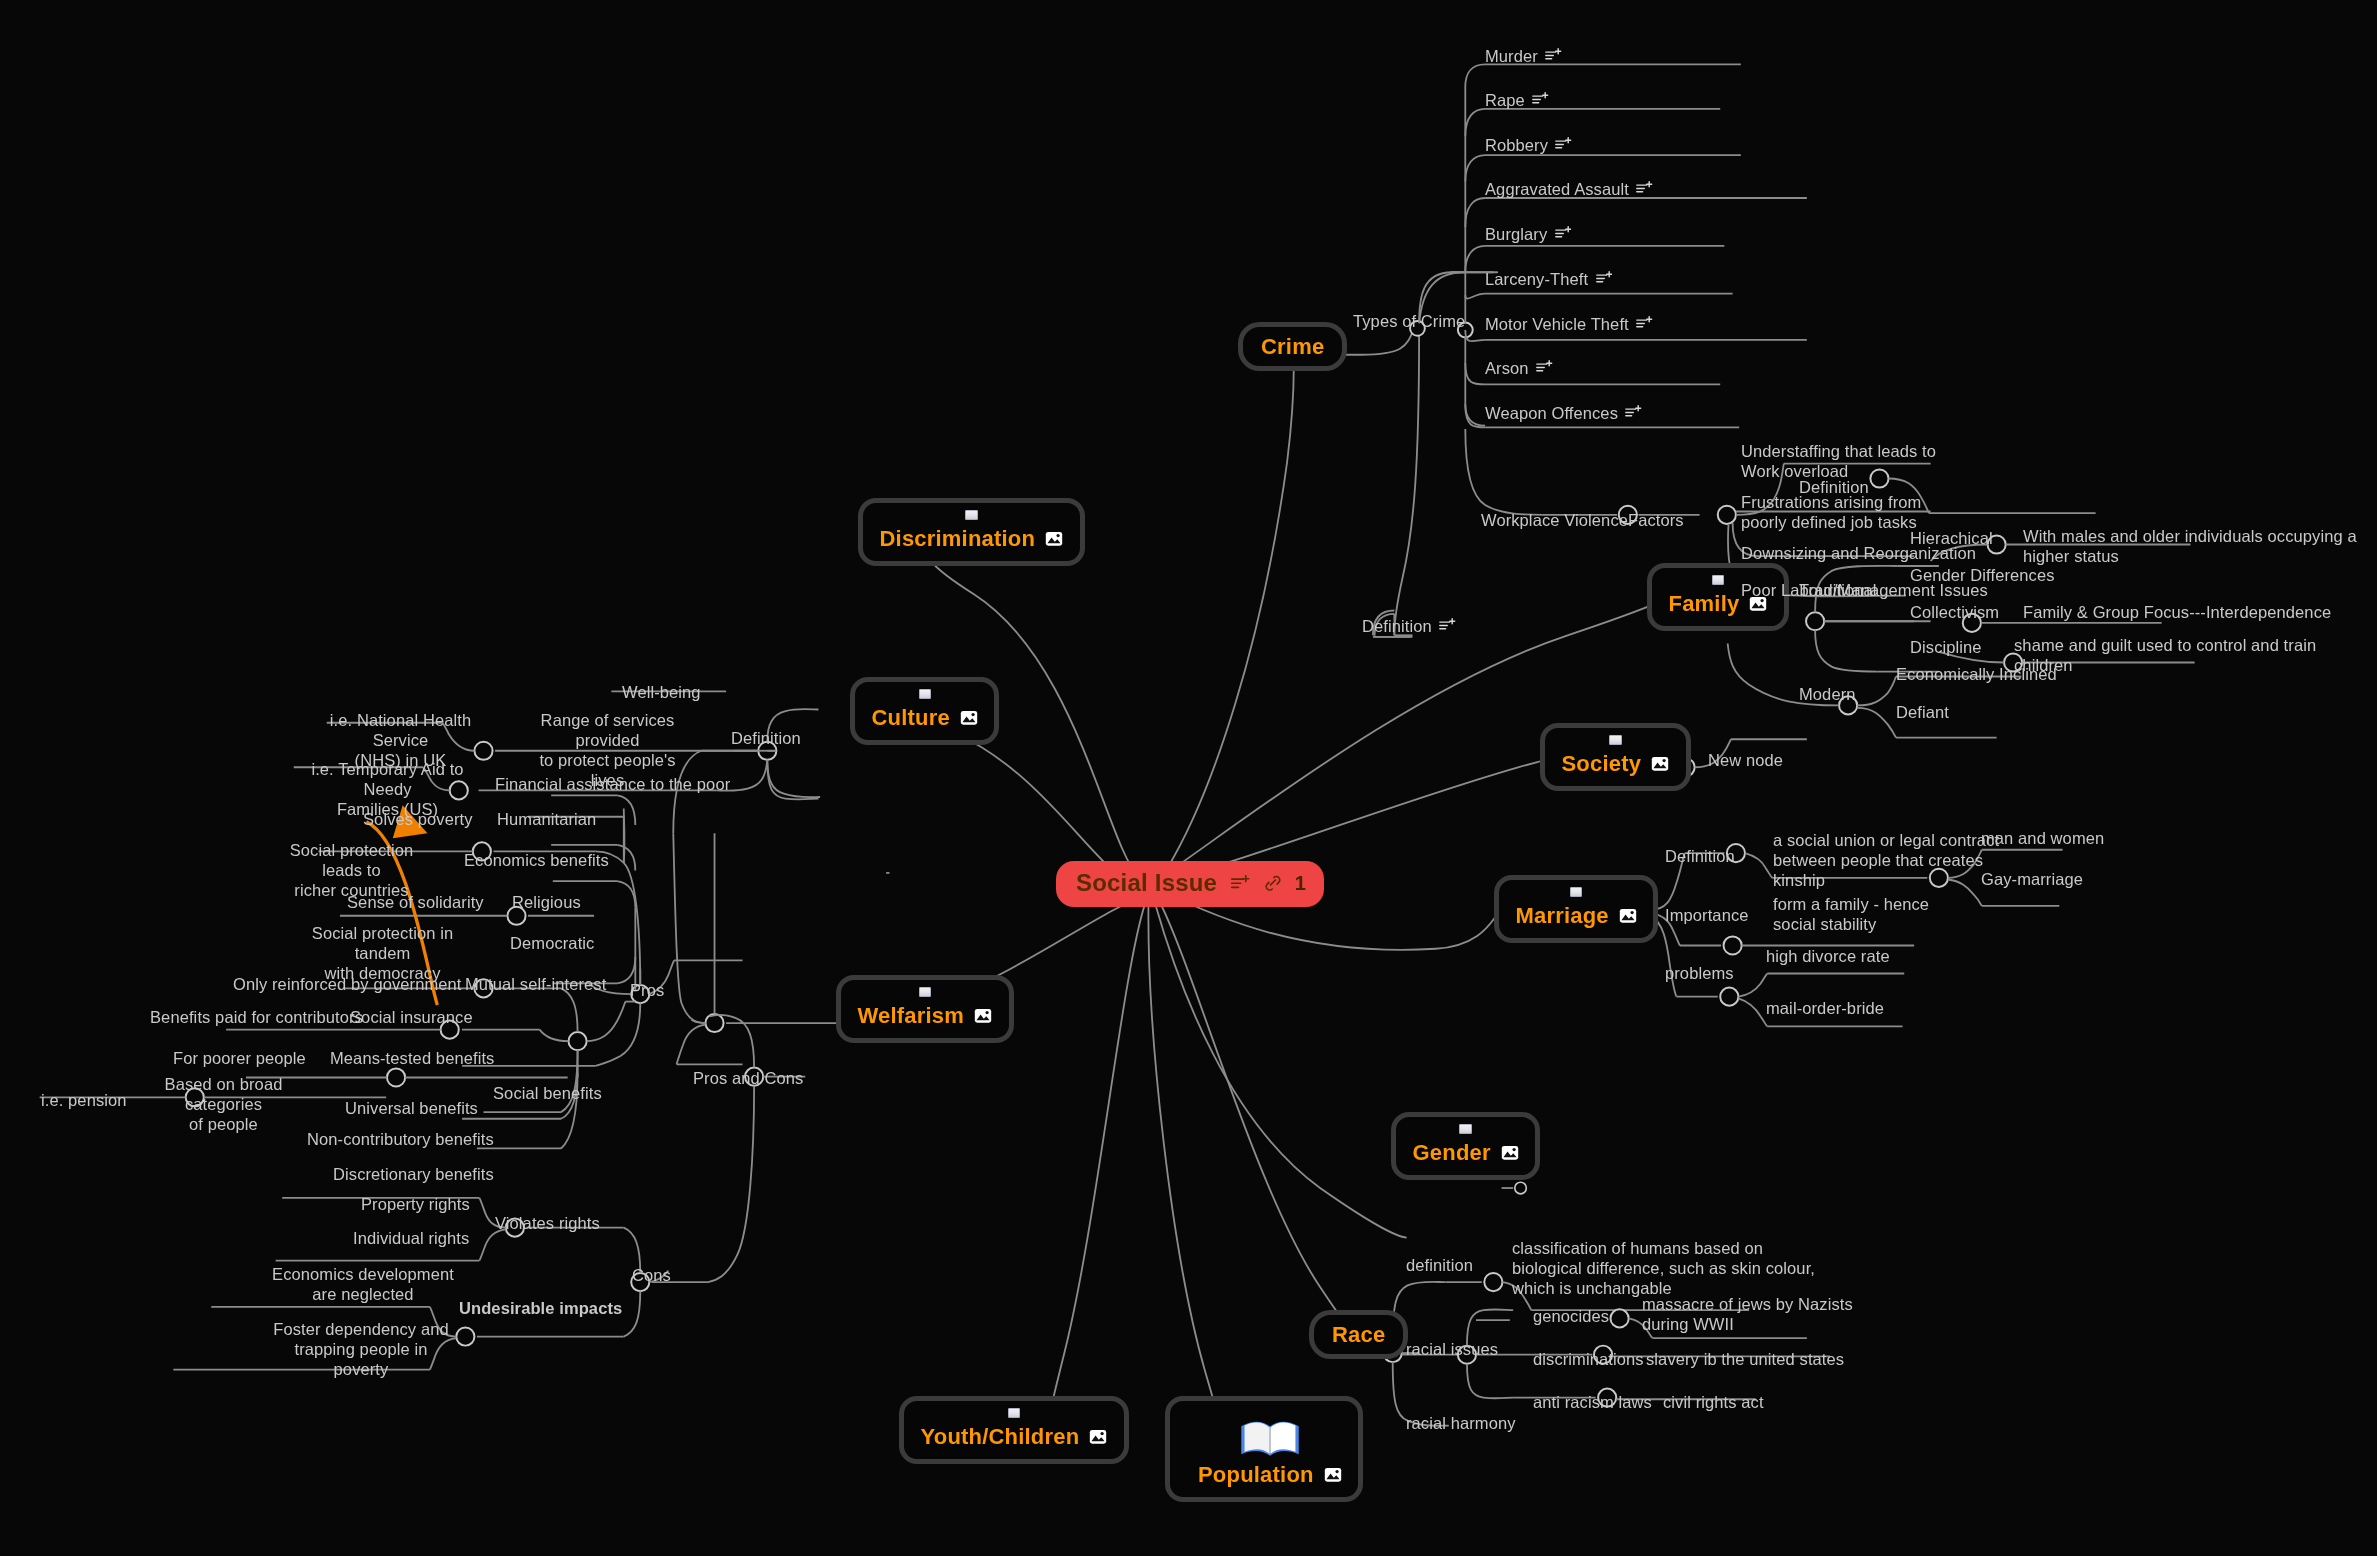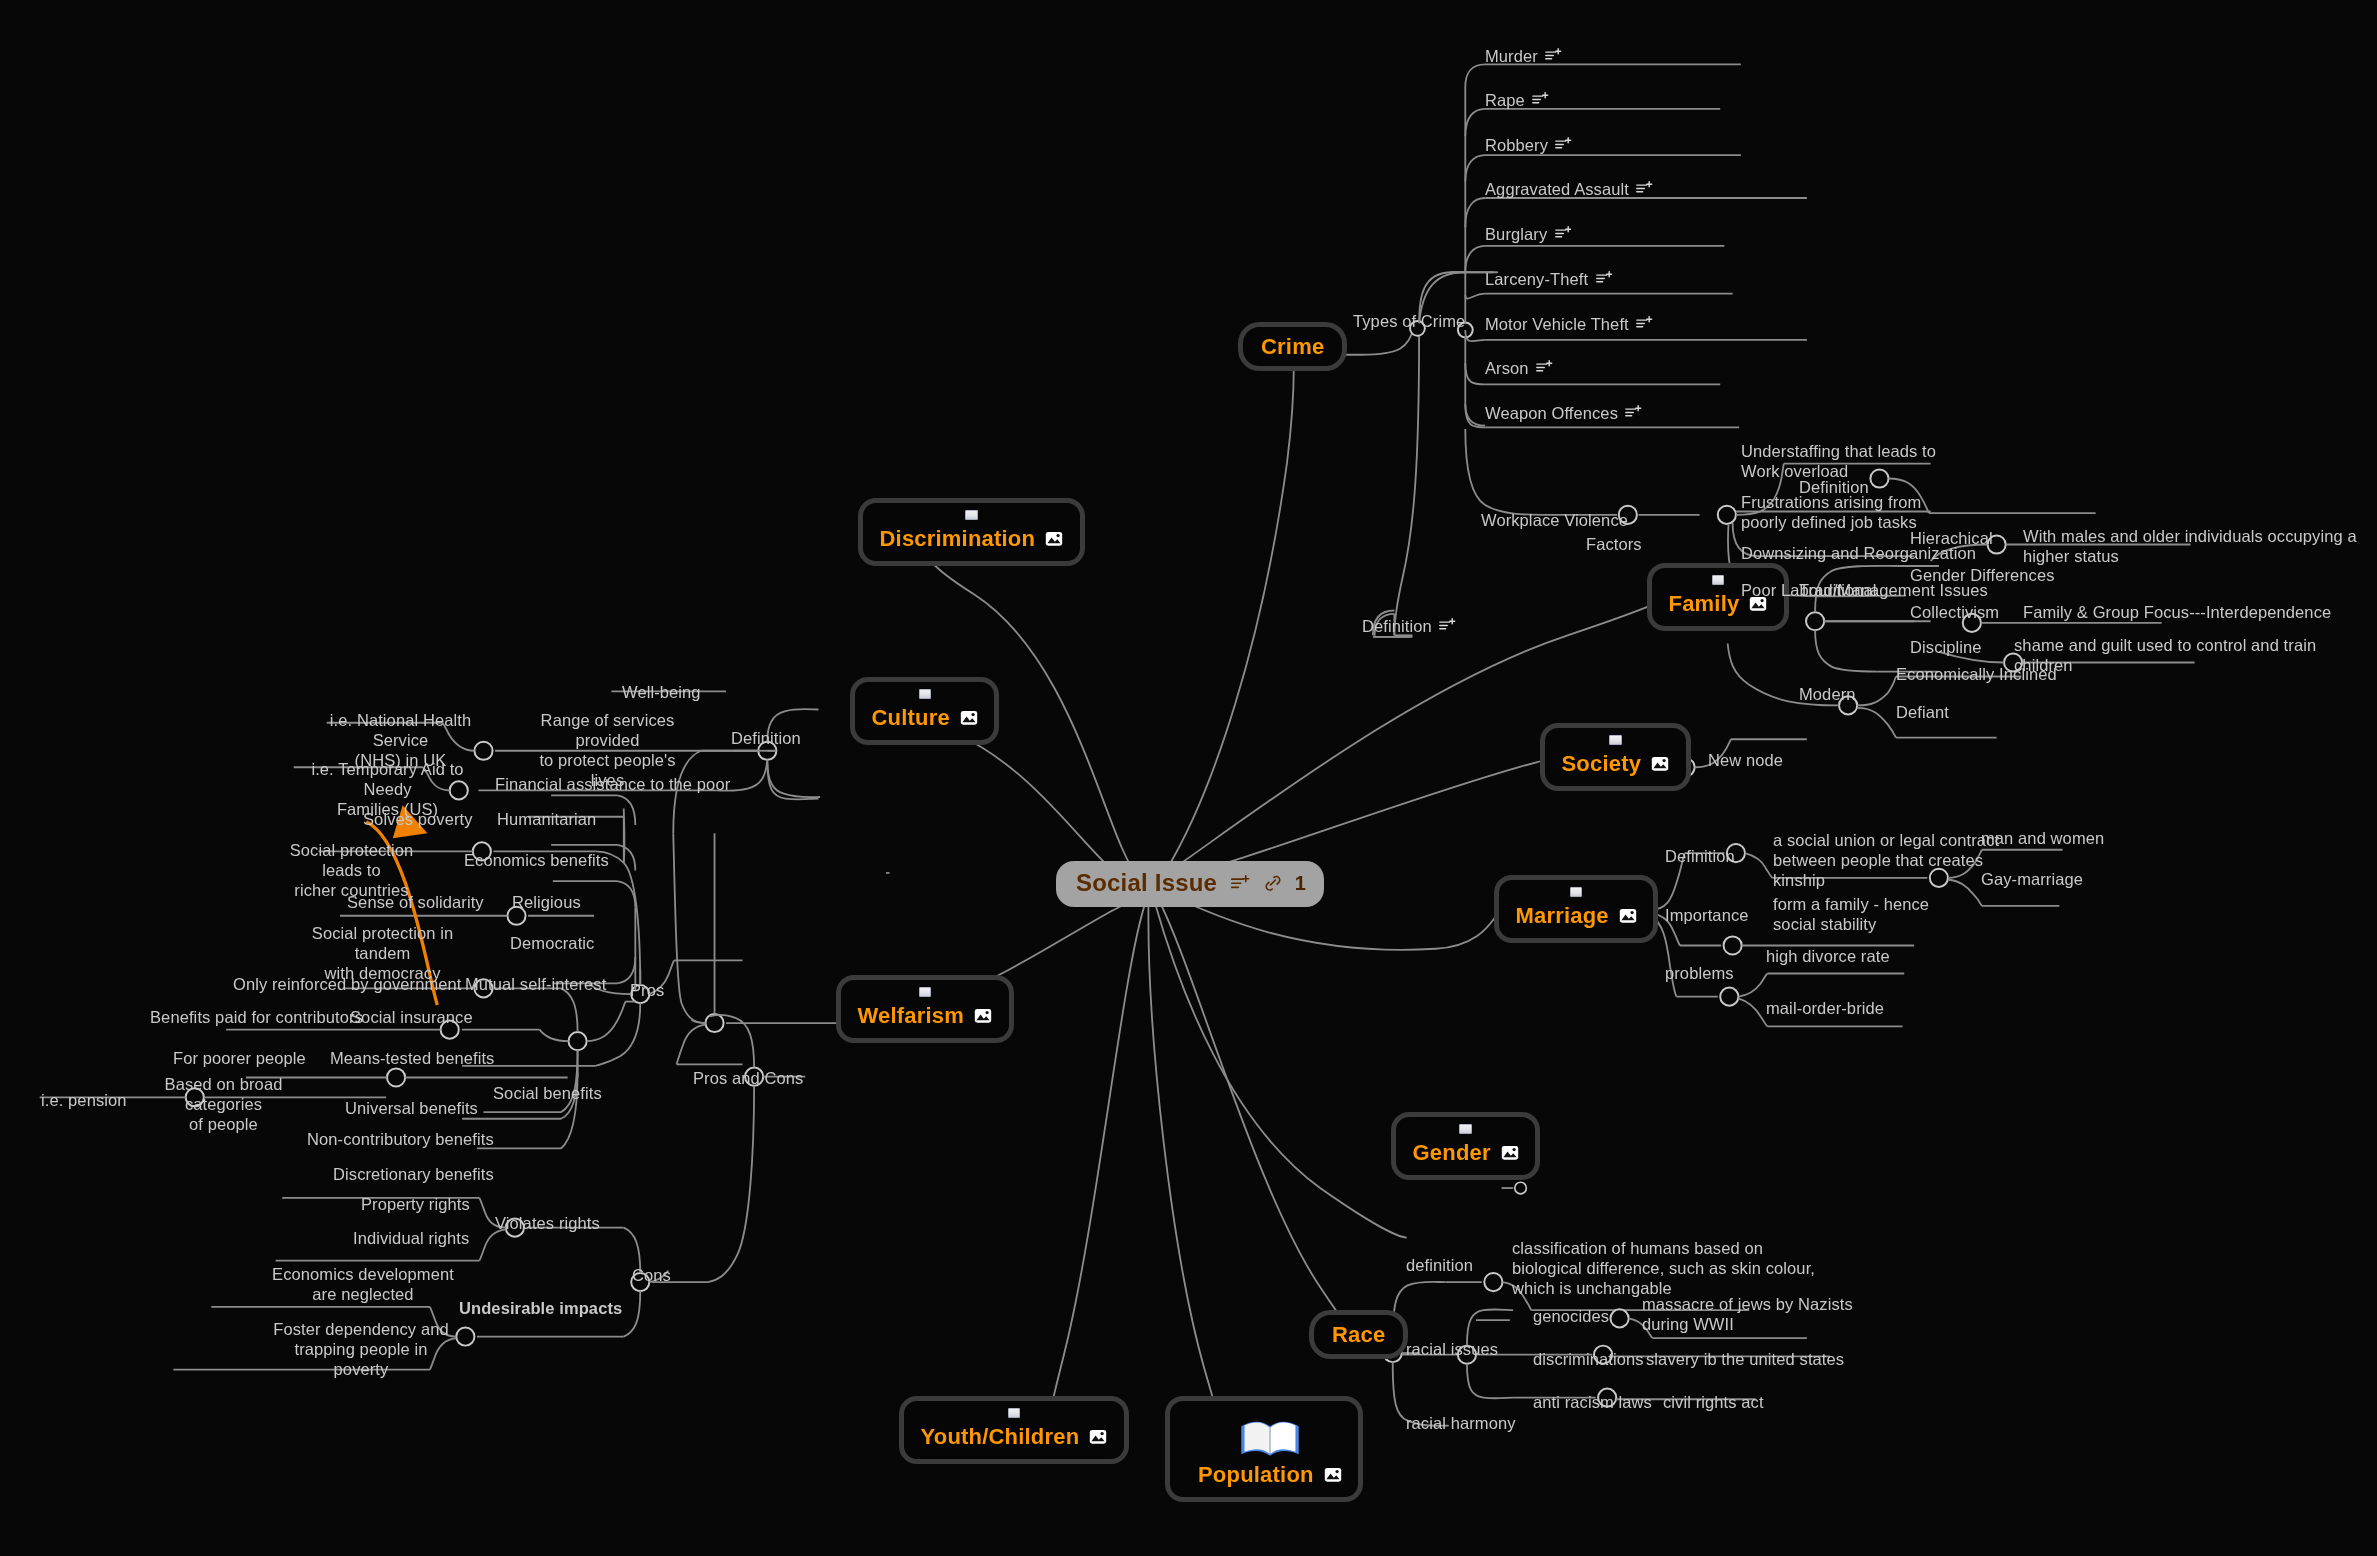--- a/index.html
+++ b/index.html
@@ -36,21 +36,21 @@
     width:12.4px;height:10px;margin-bottom:5.8px;border-radius:1.7px;
     background:linear-gradient(180deg,#f4f4f6 0%,#e3e4ea 55%,#c8cad3 100%);
     box-shadow:0 0 0 0.8px #9aa0b4 inset;
   }
   .topic .row{display:flex;align-items:center;gap:10px;}
   .topic .label{color:#ff9800;font-size:22px;font-weight:700;letter-spacing:0.2px;white-space:nowrap;}
   .topic.noimg{border-radius:21.5px;padding:6.6px 18px;}
 
   
   .root{
-    position:absolute;background:#a3a3a3;border-radius:18px;
+    position:absolute;background:#ef4444;border-radius:18px;
     display:flex;align-items:center;gap:13.2px;padding:8.3px 18px 10px 20px;
   }
   .root .rlabel{color:#5a2c00;font-size:24px;font-weight:700;letter-spacing:0.2px;}
   .root .rcount{color:#4a2400;font-size:20px;font-weight:600;}
 
   .ico{display:inline-block;line-height:0;}
   .pop-thumb{width:64px;height:48px;margin-bottom:1.7px;}
 </style>
 </head>
 <body>
@@ -587,21 +587,21 @@
           <g stroke="#d8d8d8" stroke-width="1.8" stroke-linecap="round">
             <line x1="1" y1="5" x2="13" y2="5"></line>
             <line x1="1" y1="9" x2="10" y2="9"></line>
             <line x1="1" y1="13" x2="8" y2="13"></line>
             <line x1="16" y1="1" x2="16" y2="7"></line>
             <line x1="13" y1="4" x2="19" y2="4"></line>
           </g>
         </svg></span></div>
 
 <div class="nd" style="left:1481px;top:508px;"><span class="txt">Workplace Violence</span></div>
-<div class="nd" style="left:1586px;top:508px;margin-top:24px;"><span class="txt">Factors</span></div>
+<div class="nd" style="left:1628px;top:508px;"><span class="txt">Factors</span></div>
 
 <div class="nd" style="left:1741px;top:441px;"><span class="txt">Understaffing that leads to
 Work overload</span></div>
 <div class="nd" style="left:1741px;top:492px;"><span class="txt">Frustrations arising from
 poorly defined job tasks</span></div>
 <div class="nd" style="left:1741px;top:541px;"><span class="txt">Downsizing and Reorganization</span></div>
 <div class="nd" style="left:1741px;top:578px;"><span class="txt">Poor Labour/Management Issues</span></div>
 
 <div class="nd" style="left:1799px;top:475px;"><span class="txt">Definition</span></div>
 

